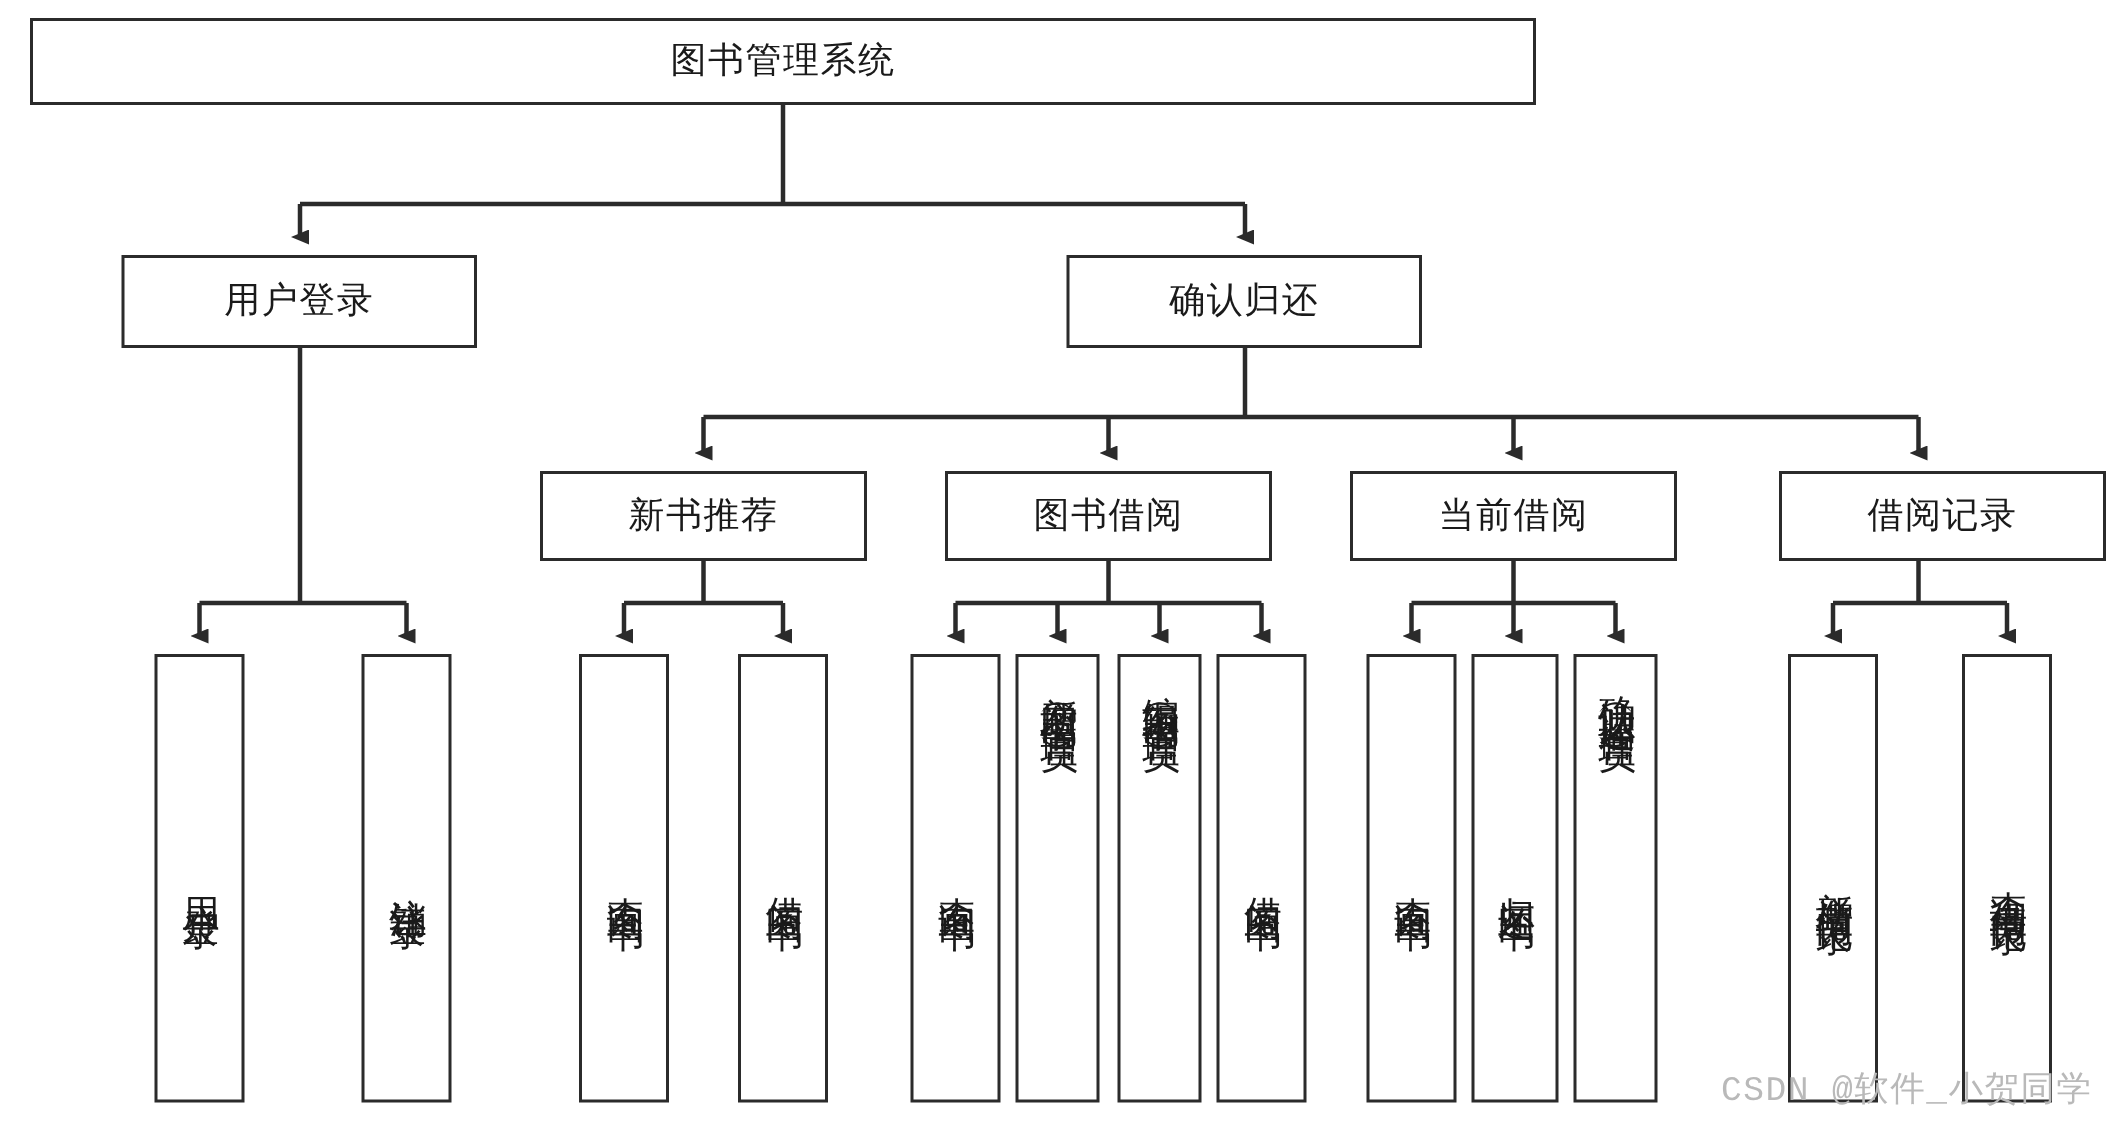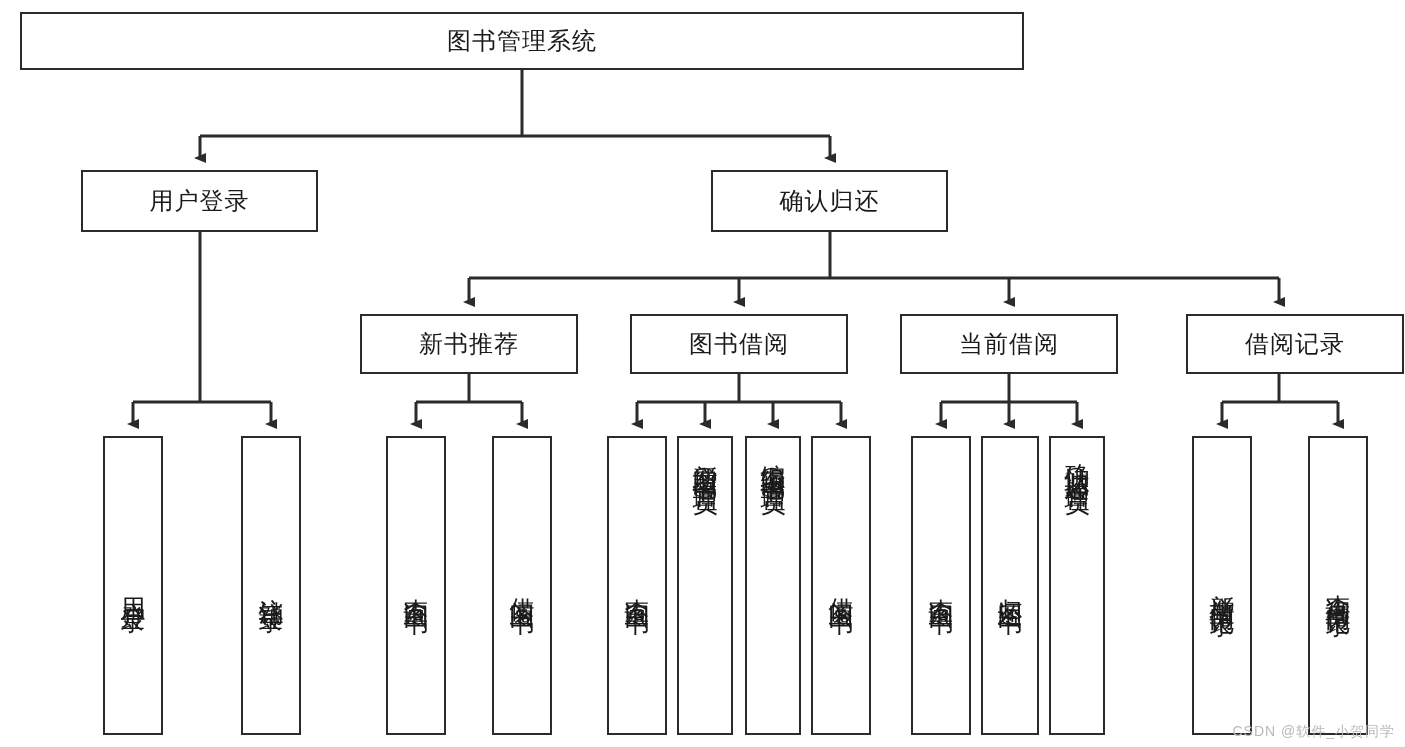--- a/index.html
+++ b/index.html
@@ -59,26 +59,26 @@
     position:absolute;
     left:0;top:0;
     width:1405px;height:747px;
     z-index:1;
     pointer-events:none;
   }
   .watermark{
     position:absolute;
     right:10px;
     bottom:6px;
-    font-size:14px;
+    font-size:23px;
     color:#b9b9b9;
     letter-spacing:1px;
     z-index:9;
     white-space:nowrap;
-    font-family:Liberation Sans, sans-serif;
+    font-family:Liberation Mono, monospace;
   }
 </style>
 </head>
 <body>
 
 <div id="diagram">
 
   <svg id="wires" viewBox="0 0 1405 747">
     <defs>
       <marker id="arrow" markerWidth="12" markerHeight="12" refX="5" refY="6" orient="auto" markerUnits="userSpaceOnUse">

